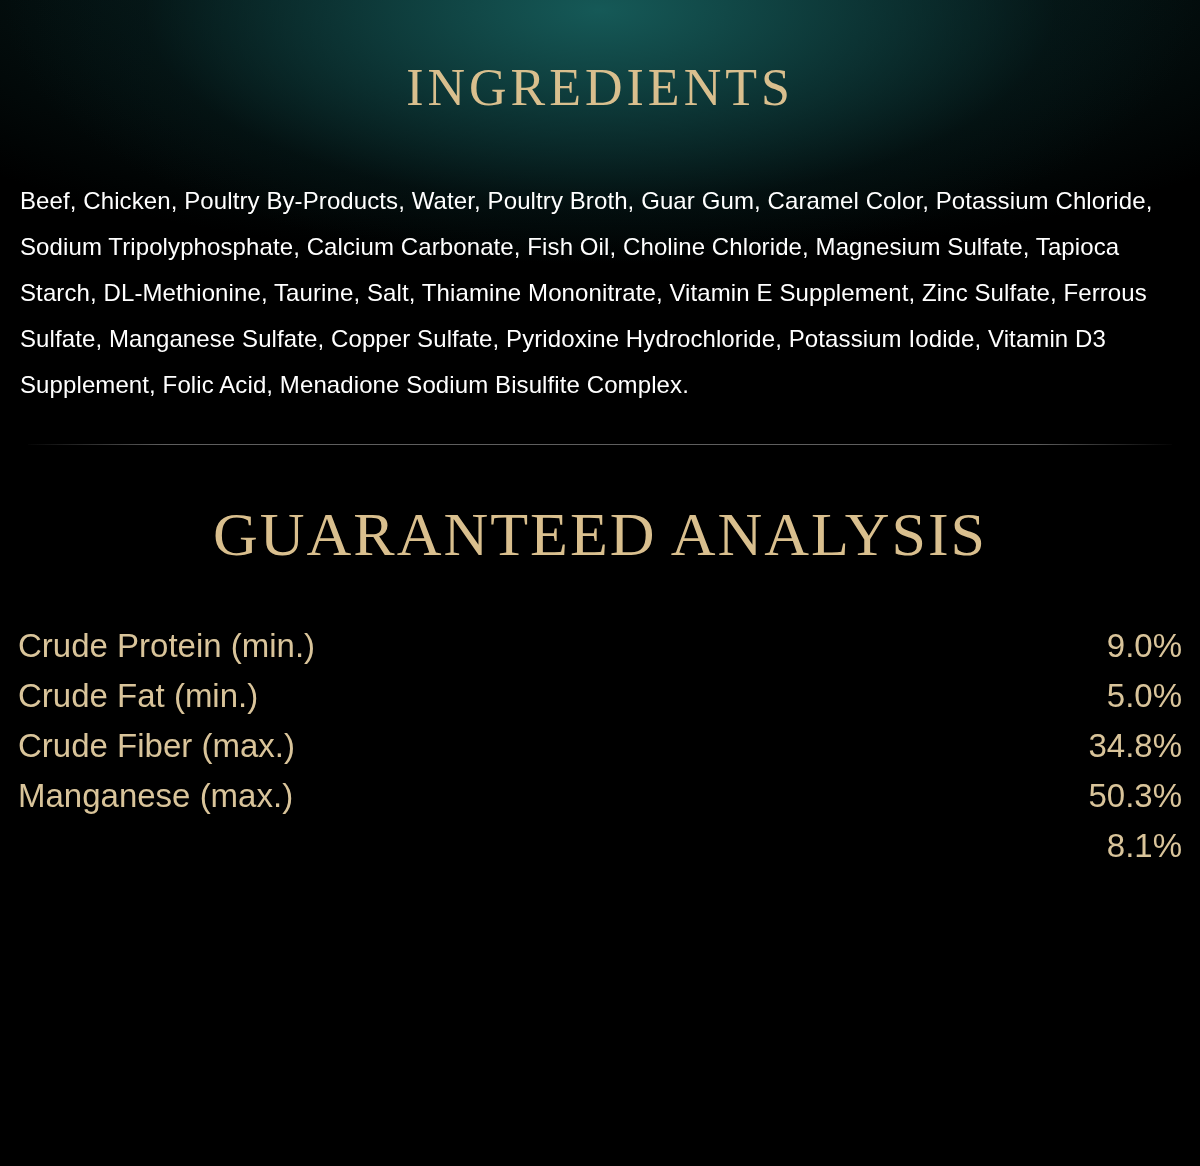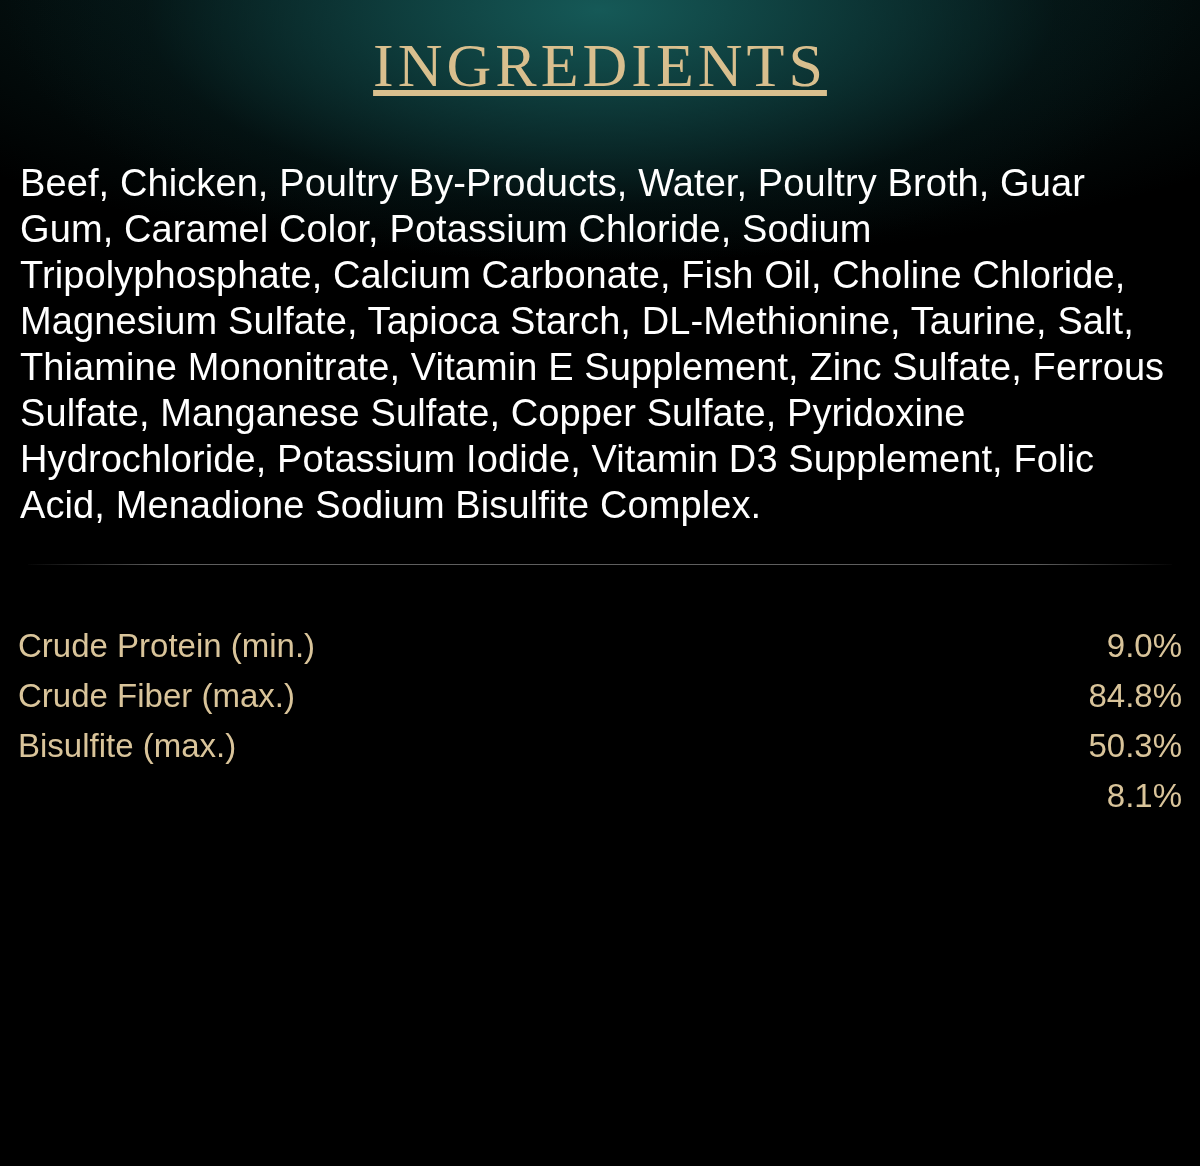--- a/index.html
+++ b/index.html
@@ -23,31 +23,30 @@
     background:
       radial-gradient(ellipse 700px 300px at 600px 10px, rgba(22,92,90,0.95) 0%, rgba(14,60,60,0.75) 38%, rgba(6,28,29,0.35) 65%, rgba(0,0,0,0) 85%),
       radial-gradient(ellipse 1200px 420px at 600px -40px, rgba(18,78,78,0.55) 0%, rgba(0,0,0,0) 72%),
       #000000;
   }
 
   .ingredients-title {
     text-align: center;
     color: #d9bf8e;
     font-family: "Liberation Serif", serif;
-    font-size: 62px;
+    font-size: 52px;
     letter-spacing: 4px;
     font-weight: 400;
-    padding-top: 34px;
+    padding-top: 62px;
     line-height: 1;
-    text-decoration: underline;
   }
 
   .ingredients-body {
     color: #ffffff;
-    font-size: 38px;
+    font-size: 24px;
     line-height: 46px;
     padding: 64px 20px 0 20px;
     letter-spacing: 0.1px;
     font-weight: 400;
   }
 
   .divider {
     height: 1px;
     margin: 36px 28px 0 28px;
     background: linear-gradient(to right, rgba(255,255,255,0.02), rgba(210,210,210,0.45) 12%, rgba(210,210,210,0.45) 88%, rgba(255,255,255,0.02));
@@ -98,38 +97,44 @@
 <body>
 
 <div id="page">
 
   <h1 class="ingredients-title">INGREDIENTS</h1>
 
   <p class="ingredients-body">Beef, Chicken, Poultry By-Products, Water, Poultry Broth, Guar Gum, Caramel Color, Potassium Chloride, Sodium Tripolyphosphate, Calcium Carbonate, Fish Oil, Choline Chloride, Magnesium Sulfate, Tapioca Starch, DL-Methionine, Taurine, Salt, Thiamine Mononitrate, Vitamin E Supplement, Zinc Sulfate, Ferrous Sulfate, Manganese Sulfate, Copper Sulfate, Pyridoxine Hydrochloride, Potassium Iodide, Vitamin D3 Supplement, Folic Acid, Menadione Sodium Bisulfite Complex.</p>
 
   <div class="divider"></div>
 
+  <h2 class="ga-title">GUARANTEED ANALYSIS</h2>
 
   <div class="ga-table">
 
     <div class="ga-row">
       <span class="ga-label">Crude Protein (min.)</span>
       <span class="ga-dots">..................................................................................</span>
       <span class="ga-value">9.0%</span>
     </div>
 
+    <div class="ga-row">
+      <span class="ga-label">Crude Fat (min.)</span>
+      <span class="ga-dots">..........................................................................................</span>
+      <span class="ga-value">5.0%</span>
+    </div>
 
     <div class="ga-row">
       <span class="ga-label">Crude Fiber (max.)</span>
       <span class="ga-dots">...................................................................................</span>
-      <span class="ga-value">84.8%</span>
+      <span class="ga-value">34.8%</span>
     </div>
 
     <div class="ga-row">
-      <span class="ga-label">Bisulfite (max.)</span>
+      <span class="ga-label">Manganese (max.)</span>
       <span class="ga-dots">......................................................................................</span>
       <span class="ga-value">50.3%</span>
     </div>
 
     <div class="ga-row">
       <span class="ga-dots">.................................................................................................</span>
       <span class="ga-value">8.1%</span>
     </div>
 
 

